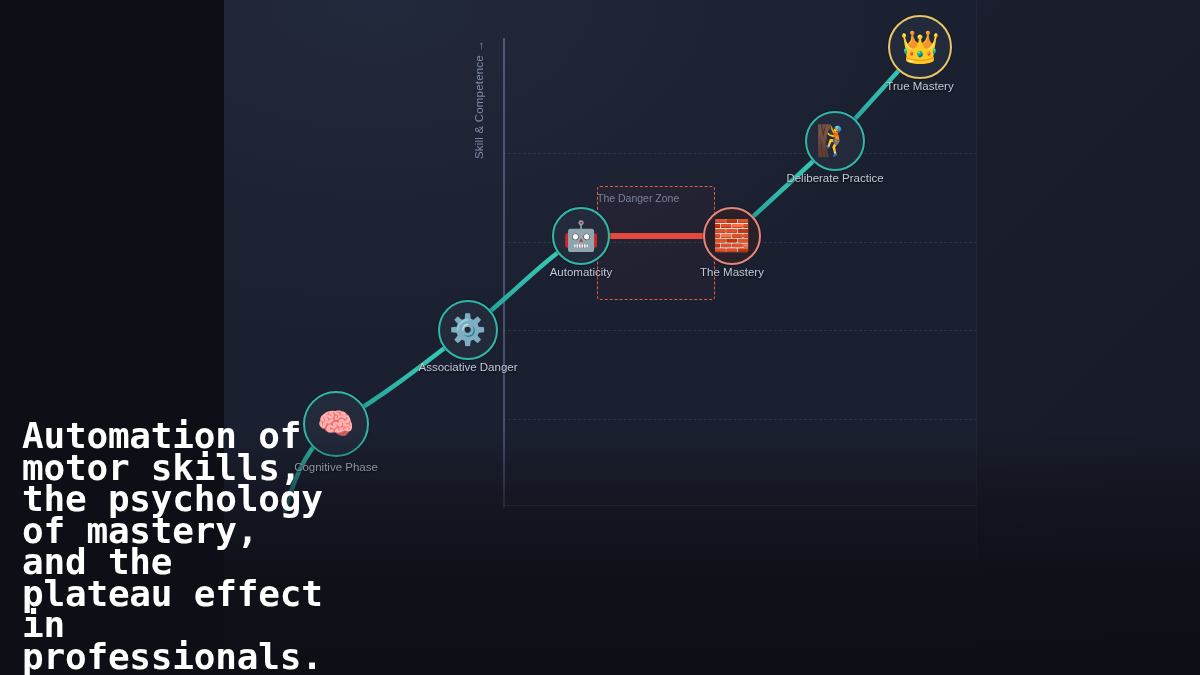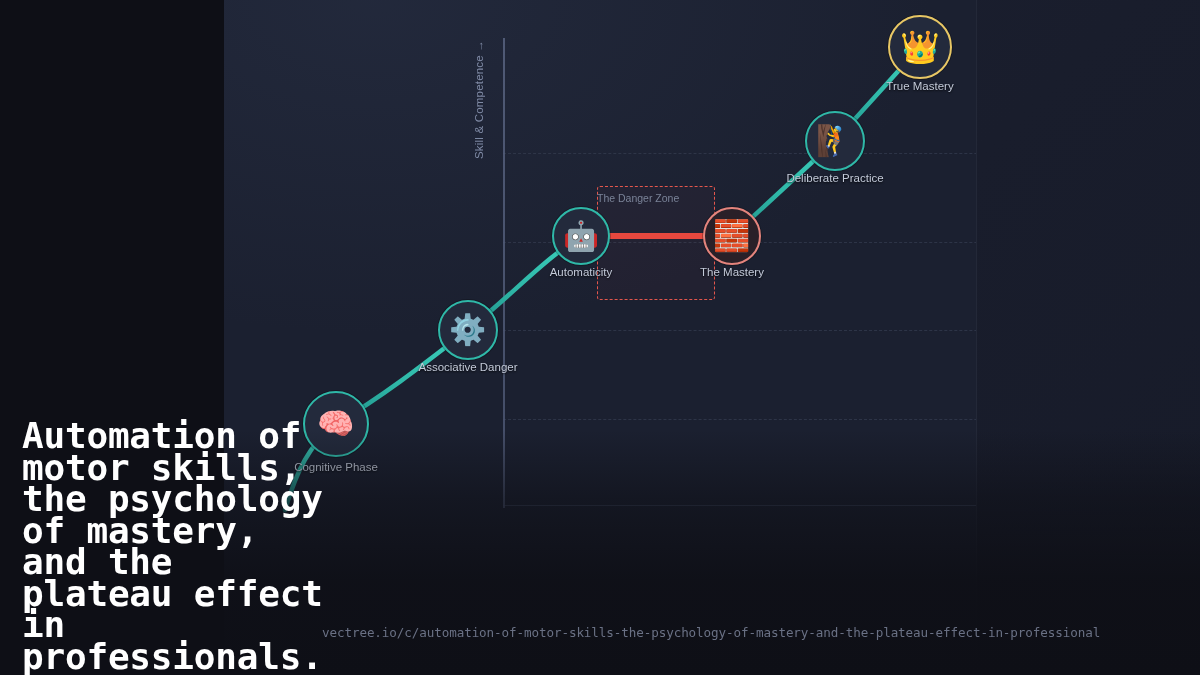--- a/index.html
+++ b/index.html
@@ -219,15 +219,14 @@
 
   <div class="headline">Automation of
 motor skills,
 the psychology
 of mastery,
 and the
 plateau effect
 in
 professionals.</div>
 
-  <div class="url">vectree.io/c/automation-of-motor-skills-the-psychology-of-mastery-and-the-plateau-effect-in-professional</div>
 
 </div>
 
 </body></html>

